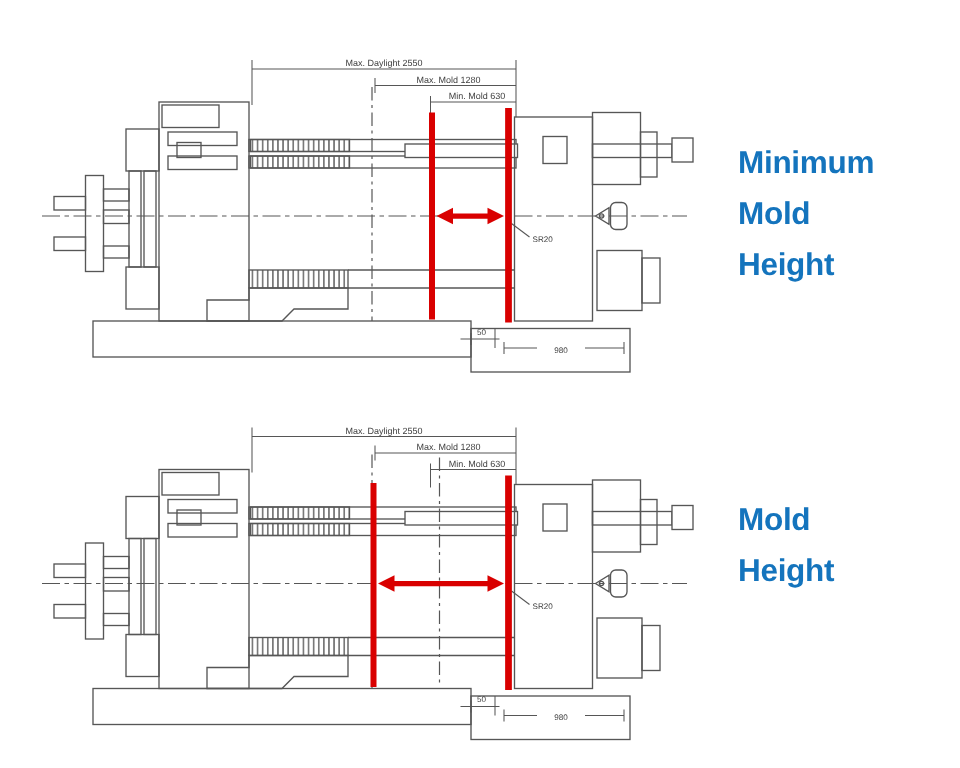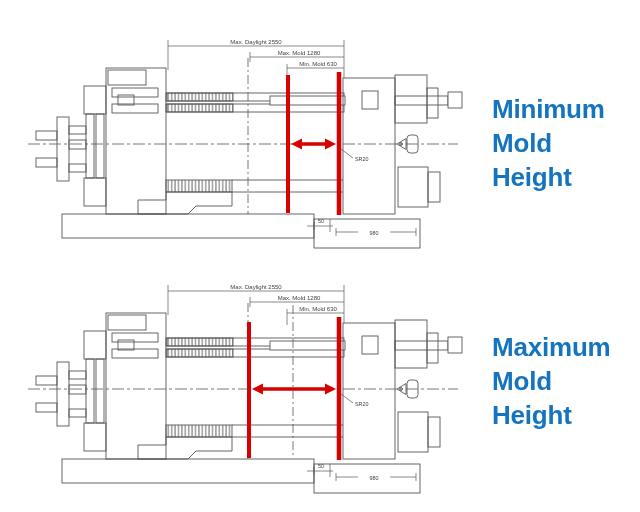--- a/index.html
+++ b/index.html
@@ -3,21 +3,21 @@
 <meta charset="utf-8">
 <style>
   html,body{margin:0;padding:0;background:#ffffff;}
   .page{position:relative;width:640px;height:512px;background:#ffffff;overflow:hidden;
         font-family:"Liberation Sans", sans-serif;}
   svg{position:absolute;left:0;top:0;}
   svg text{font-family:"Liberation Sans", sans-serif;fill:#3f3f3f;stroke:none;}
   .dim-label{font-size:6px;}
   .dim-label-sm{font-size:5.4px;}
   .caption{position:absolute;left:492px;width:120px;color:#1474bd;
-           font-weight:bold;font-size:26px;line-height:34px;letter-spacing:-0.2px;}
+           font-weight:bold;font-size:21px;line-height:34px;letter-spacing:-0.2px;}
   .cap-line{display:block;}
 </style>
 </head>
 <body>
 
 <div class="page">
 
   <svg width="640" height="512" viewBox="0 0 640 512">
     <defs>
       <pattern id="hatch" patternUnits="userSpaceOnUse" width="3.4" height="4">
@@ -136,18 +136,17 @@
     </g>
   </svg>
 
   <div class="caption" style="top:92px">
     <span class="cap-line">Minimum</span>
     <span class="cap-line">Mold</span>
     <span class="cap-line">Height</span>
   </div>
 
   <div class="caption" style="top:330px">
-    <span class="cap-line">Maximum</span>
     <span class="cap-line">Mold</span>
     <span class="cap-line">Height</span>
   </div>
 
 </div>
 
 </body></html>

